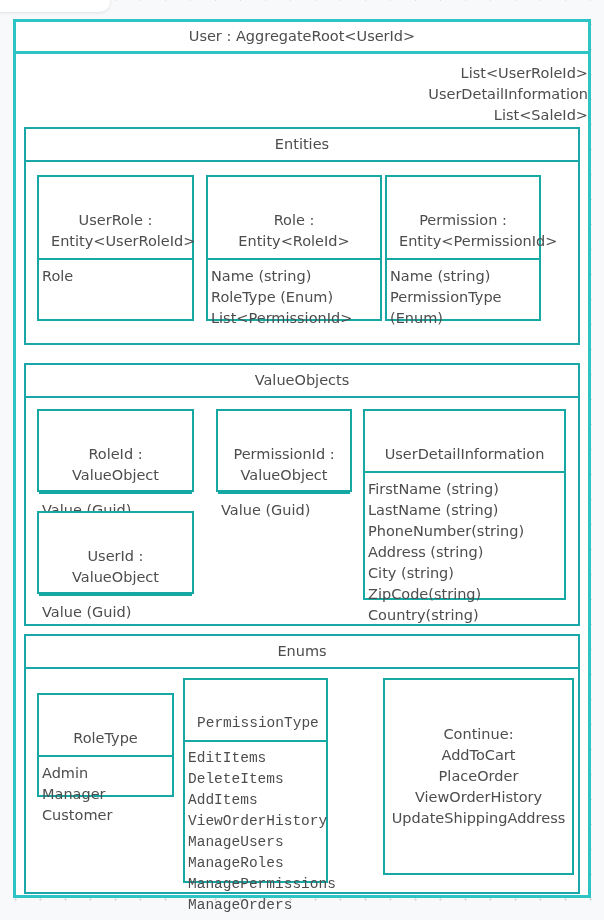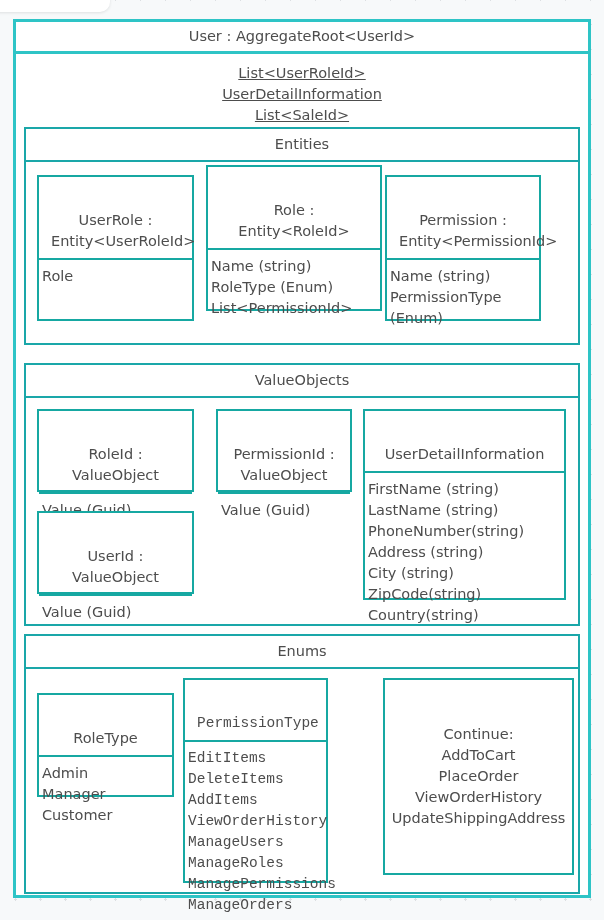--- a/index.html
+++ b/index.html
@@ -54,25 +54,24 @@
     border: 3px solid #2ec4c6;
   }
   #root-title {
     height: 29px;
     line-height: 29px;
     text-align: center;
     font-size: 14.5px;
     border-bottom: 3px solid #2ec4c6;
   }
   #root-attrs {
-    text-align: center;
+    text-align: right;
     font-size: 14.5px;
     line-height: 21px;
     padding: 9px 0 10px;
-    text-decoration: underline;
   }
 
   
   .group-box {
     position: absolute;
     background: #ffffff;
     box-sizing: border-box;
     border: 2px solid #1aa7a9;
   }
   .group-title {
@@ -138,21 +137,21 @@
 <div class="class-box" style="left:37px; top:175px; width:157px; height:146px;">
   <div class="class-name">
     <span class="ln">UserRole :</span>
     <span class="ln">Entity&lt;UserRoleId&gt;</span>
   </div>
   <div class="class-members">
     <span class="ln">Role</span>
   </div>
 </div>
 
-<div class="class-box" style="left:206px; top:165px; width:176px; height:146px;">
+<div class="class-box" style="left:206px; top:175px; width:176px; height:146px;">
   <div class="class-name">
     <span class="ln">Role : Entity&lt;RoleId&gt;</span>
   </div>
   <div class="class-members">
     <span class="ln">Name (string)</span>
     <span class="ln">RoleType (Enum)</span>
     <span class="ln">List&lt;PermissionId&gt;</span>
   </div>
 </div>
 

